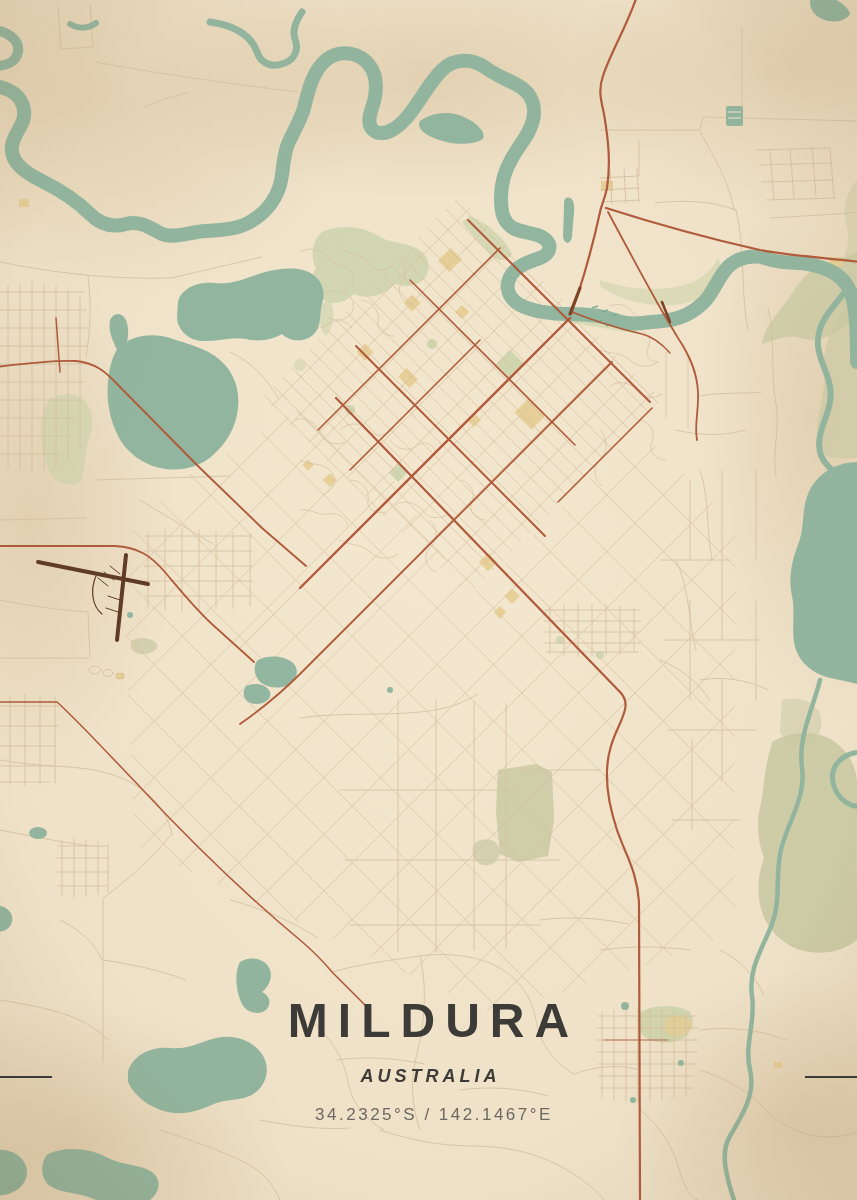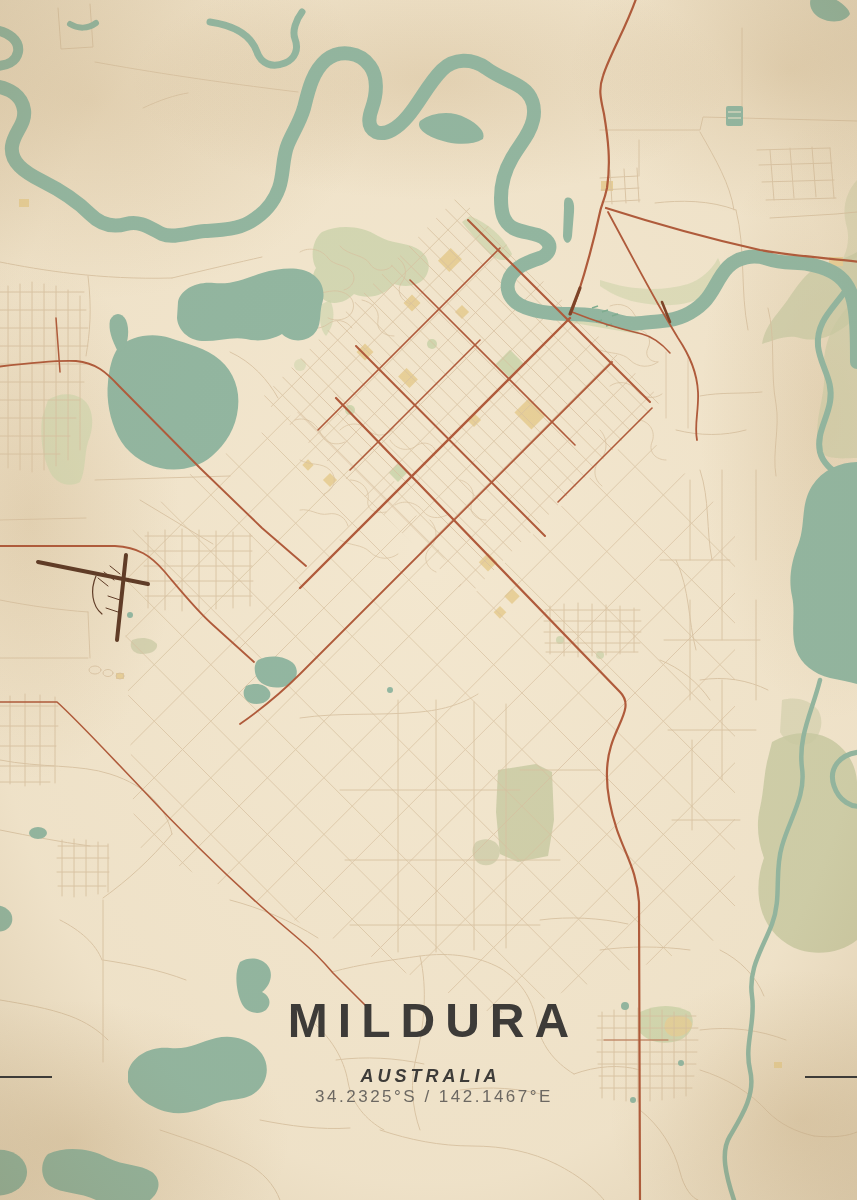--- a/index.html
+++ b/index.html
@@ -15,21 +15,21 @@
   .rm{stroke:var(--road-major);fill:none;stroke-linecap:round;stroke-linejoin:round}
   .rv{stroke:var(--water);fill:none;stroke-linecap:round;stroke-linejoin:round}
   .wf{fill:var(--water)} .gf{fill:var(--greenspace)} .ff{fill:var(--floodplain)} .sf{fill:var(--sand-patch)}
   .rw{stroke:var(--runway);fill:none;stroke-linecap:round}
   .bg{stroke:var(--bridge);fill:none;stroke-linecap:round}
   .title-wrap{position:absolute;left:0;right:0;top:996px;text-align:center;color:var(--title-text)}
   .title{margin:0;font-size:48px;font-weight:700;letter-spacing:10px;padding-left:10px;line-height:50px}
   .subtitle-row{margin-top:20px;display:flex;align-items:center;justify-content:space-between;gap:26px}
   .dash{width:52px;height:2px;background:var(--title-text)}
   .subtitle{font-style:italic;font-weight:700;font-size:18px;letter-spacing:4px;padding-left:4px}
-  .coords{font-size:17px;font-weight:400;letter-spacing:2.5px;color:var(--coords-text);padding-left:11px}
+  .coords{margin-top:18px;font-size:17px;font-weight:400;letter-spacing:2.5px;color:var(--coords-text);padding-left:11px}
 </style>
 </head>
 <body>
 
 <div class="poster">
   <svg width="857" height="1200" viewBox="0 0 857 1200">
     <defs>
       <radialGradient id="vig" cx="50%" cy="46%" r="75%">
         <stop offset="0%" stop-color="#96743c" stop-opacity="0"></stop>
         <stop offset="70%" stop-color="#96743c" stop-opacity="0.05"></stop>

